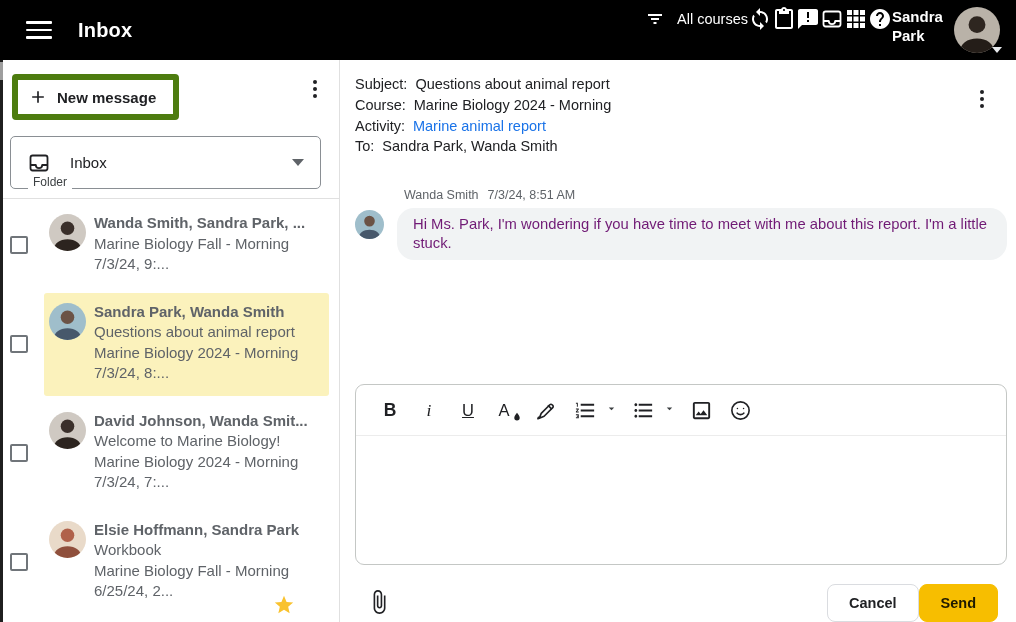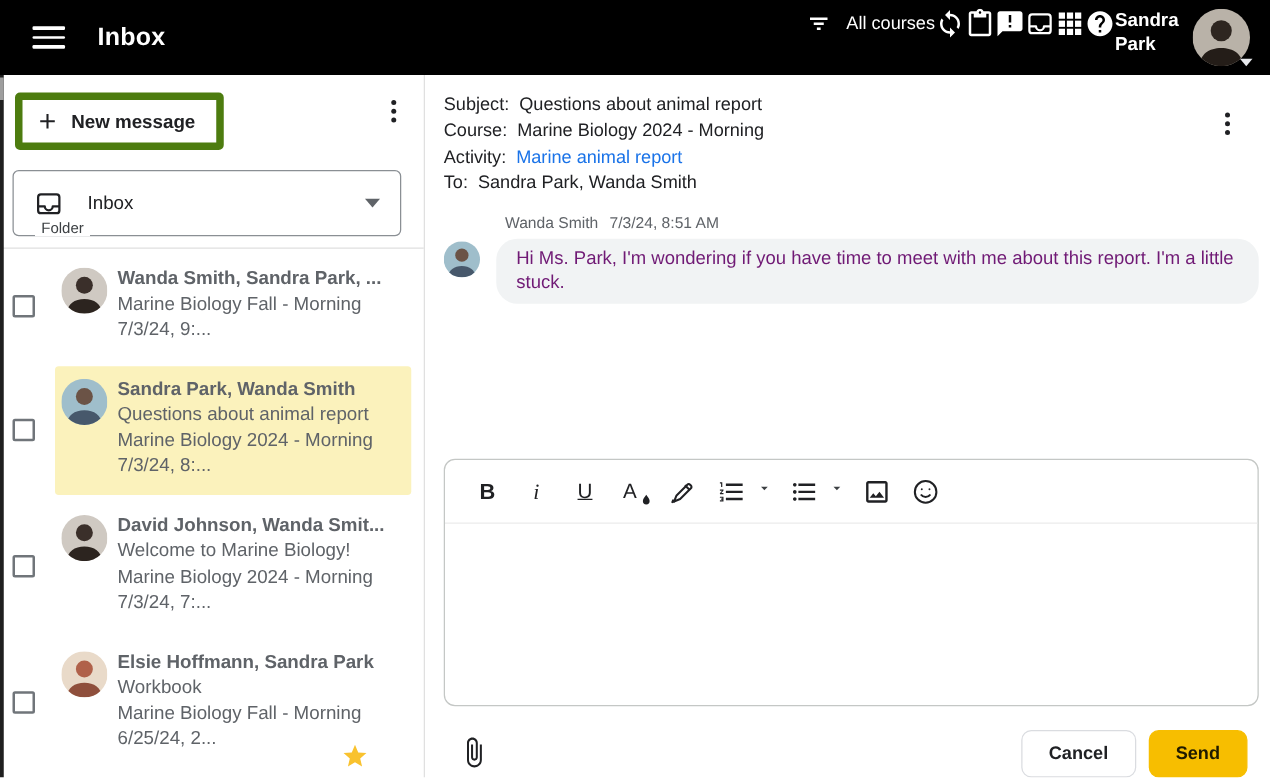--- a/index.html
+++ b/index.html
@@ -75,21 +75,21 @@
   .thread-star svg { width: 22px; height: 22px; }
 
   
   .main { flex: 1; position: relative; padding: 14px 9px 0 15px; display: flex; flex-direction: column; }
   .thread-info { font-size: 14.5px; line-height: 20.8px; color: #202124; }
   .info-row { display: flex; gap: 8px; }
   .info-label { color: #202124; }
   .activity-link { color: #1a73e8; cursor: pointer; }
   .main-kebab { position: absolute; top: 24px; right: 26px; }
 
-  .message-block { margin-top: 14px; }
+  .message-block { margin-top: 31px; }
   .message-meta { margin-left: 49px; font-size: 12.5px; color: #5f6368; display: flex; gap: 9px; }
   .message-row { display: flex; align-items: flex-start; margin-top: 6px; }
   .m-avatar { width: 29px; height: 29px; border-radius: 50%; overflow: hidden; flex: 0 0 29px; margin-top: 2px; }
   .m-avatar svg { width: 100%; height: 100%; display: block; }
   .message-bubble {
     flex: 1; margin-left: 13px; background: #f1f3f4; border-radius: 17px;
     padding: 7px 16px; font-size: 14.8px; line-height: 19px; color: #701a75;
   }
 
   .compose-box { margin-top: 124px; border: 1px solid #c4c7c5; border-radius: 9px; height: 210px; display: flex; flex-direction: column; background: #fff; }
@@ -102,21 +102,21 @@
   .t-color { position: relative; font-size: 16.5px; font-weight: 400; padding-right: 6px; }
   .t-color svg { position: absolute; right: -3px; bottom: 2px; width: 10px; height: 12px; }
   .t-caret { margin: 0 13px 0 -7px; cursor: pointer; }
   .t-caret svg { width: 13px; height: 13px; }
   .compose-area { flex: 1; padding: 17px 21px; font-size: 15px; color: #3c4043; cursor: text; }
   .text-cursor { display: inline-block; width: 1.5px; height: 17px; background: #202124; vertical-align: -3px; margin-left: 1px; }
 
   .compose-actions { display: flex; align-items: center; margin-top: 19px; padding-right: 9px; }
   .attach-btn { width: 28px; height: 28px; margin-left: 11px; cursor: pointer; }
   .attach-btn svg { width: 26px; height: 26px; }
-  .action-buttons { margin-left: auto; display: flex; gap: 10px; }
+  .action-buttons { margin-left: auto; display: flex; gap: 0; }
   .btn { font-family: "Liberation Sans", sans-serif; font-size: 14.5px; font-weight: 700; border-radius: 8px; padding: 10px 21px; cursor: pointer; }
   .btn-cancel { background: #fff; border: 1px solid #dadce0; color: #202124; }
   .btn-send { background: #f7be00; border: 1px solid #f7be00; color: #1f1a00; }
 </style>
 </head>
 <body>
 
 <div class="app-header">
   <div class="hamburger">
       <span></span>

